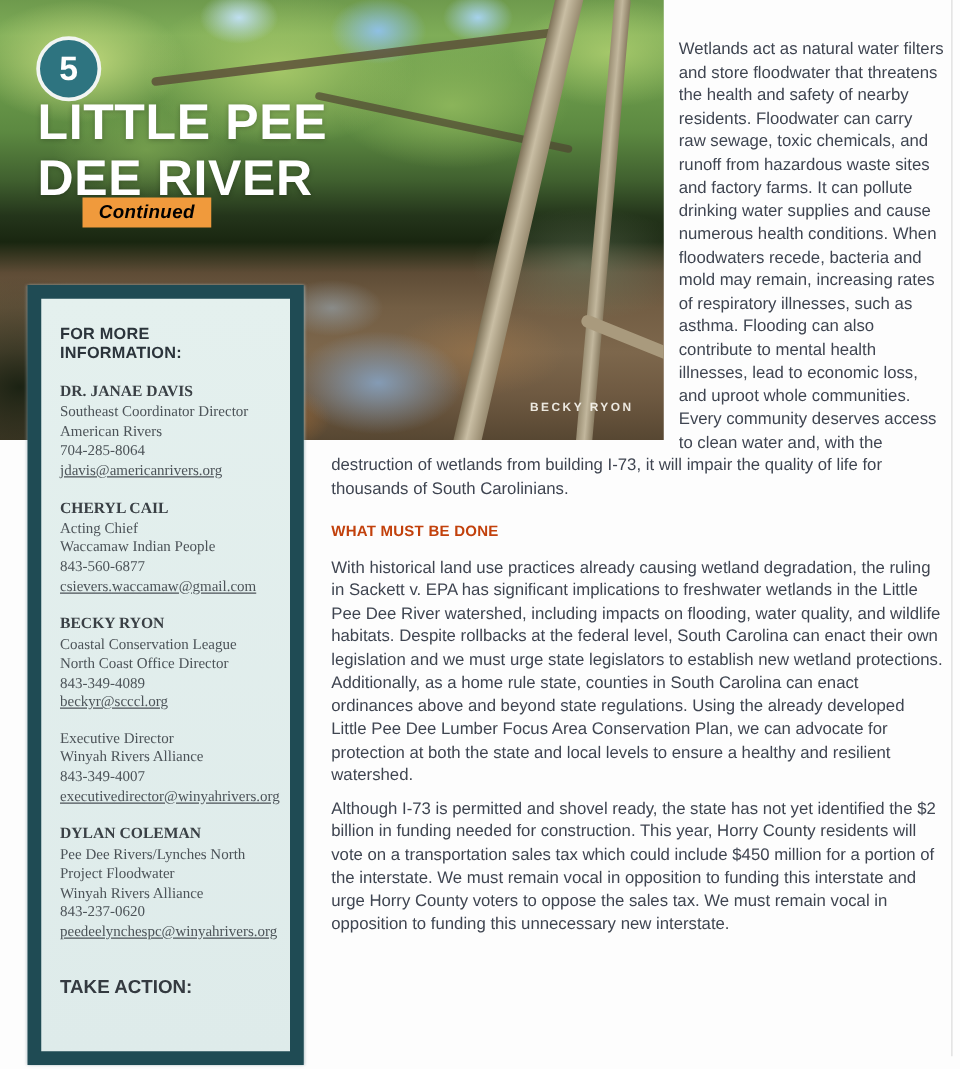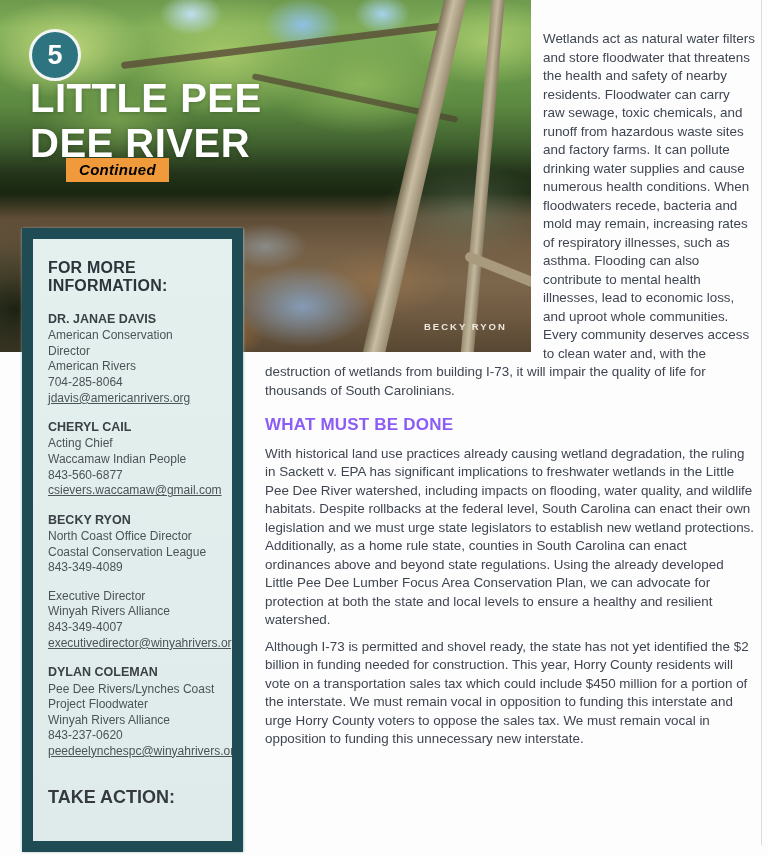--- a/index.html
+++ b/index.html
@@ -86,39 +86,39 @@
     position: absolute; left: 22px; top: 228px; width: 221px; height: 624px;
     background: #1F4B54; padding: 11px; box-sizing: border-box; z-index: 5;
     box-shadow: 1px 0 2px rgba(160,180,185,.6), -1px 0 2px rgba(160,180,185,.4);
   }
   .panel {
     background: linear-gradient(180deg, #E4F0EE 0%, #DEEBEA 100%);
     width: 100%; height: 100%; box-sizing: border-box;
     padding: 20px 15px; overflow: hidden;
   }
   .sidebar-heading {
-    font-size: 16px; font-weight: bold; color: #2B343B;
+    font-size: 13px; font-weight: bold; color: #2B343B;
     margin: 0 0 16px; letter-spacing: .2px;
   }
-  .contact { margin-bottom: 13px; font-size: 12px; line-height: 1.3; color: #4C5358; }
+  .contact { margin-bottom: 13px; font-size: 12px; line-height: 1.3; color: #4C5358; font-family: Liberation Serif, serif; }
   .contact-name { font-size: 12.5px; font-weight: bold; color: #3A4045; margin-bottom: 1px; }
   .contact-email { text-decoration: underline; color: #4C5358; cursor: pointer; }
   .take-action-heading {
-    margin-top: 28px; font-size: 18px; font-weight: bold; color: #343A40;
+    margin-top: 28px; font-size: 15px; font-weight: bold; color: #343A40;
   }
 
   
   .main {
     position: absolute; left: 265px; top: 30px; width: 490px;
     color: #3F4551; font-size: 13.4px; line-height: 18.5px; z-index: 2;
   }
   .float-spacer { float: left; width: 278px; height: 328px; }
   .main p { margin: 0 0 8px; }
   .section-heading {
-    font-size: 17px; font-weight: bold; color: #8b5cf6;
+    font-size: 12px; font-weight: bold; color: #c2410c;
     margin: 16px 0 10px; letter-spacing: .2px;
   }
 
   
   .page-edge {
     position: absolute; left: 761px; top: 0; width: 1px; height: 845px;
     background: #DCDCDC;
   }
 </style>
 </head>
@@ -143,51 +143,52 @@
     <div>DEE RIVER</div>
   </div>
   <div class="continued-badge">Continued</div>
 
   <div class="sidebar">
     <div class="panel">
       <h2 class="sidebar-heading">FOR MORE INFORMATION:</h2>
 
       <div class="contact">
         <div class="contact-name">DR. JANAE DAVIS</div>
-        <div>American Conservation Director</div>
+        <div>Southeast Coordinator Director</div>
         <div>American Rivers</div>
         <div>704-285-8064</div>
         <div><span class="contact-email">jdavis@americanrivers.org</span></div>
       </div>
 
       <div class="contact">
         <div class="contact-name">CHERYL CAIL</div>
         <div>Acting Chief</div>
         <div>Waccamaw Indian People</div>
         <div>843-560-6877</div>
         <div><span class="contact-email">csievers.waccamaw@gmail.com</span></div>
       </div>
 
       <div class="contact">
         <div class="contact-name">BECKY RYON</div>
+        <div>Coastal Conservation League</div>
         <div>North Coast Office Director</div>
-        <div>Coastal Conservation League</div>
         <div>843-349-4089</div>
+        <div><span class="contact-email">beckyr@scccl.org</span></div>
       </div>
 
       <div class="contact">
         <div>Executive Director</div>
         <div>Winyah Rivers Alliance</div>
         <div>843-349-4007</div>
         <div><span class="contact-email">executivedirector@winyahrivers.org</span></div>
       </div>
 
       <div class="contact">
         <div class="contact-name">DYLAN COLEMAN</div>
-        <div>Pee Dee Rivers/Lynches Coast</div>
+        <div>Pee Dee Rivers/Lynches North</div>
         <div>Project Floodwater</div>
         <div>Winyah Rivers Alliance</div>
         <div>843-237-0620</div>
         <div><span class="contact-email">peedeelynchespc@winyahrivers.org</span></div>
       </div>
 
       <div class="take-action-heading">TAKE ACTION:</div>
 
     </div>
   </div>

